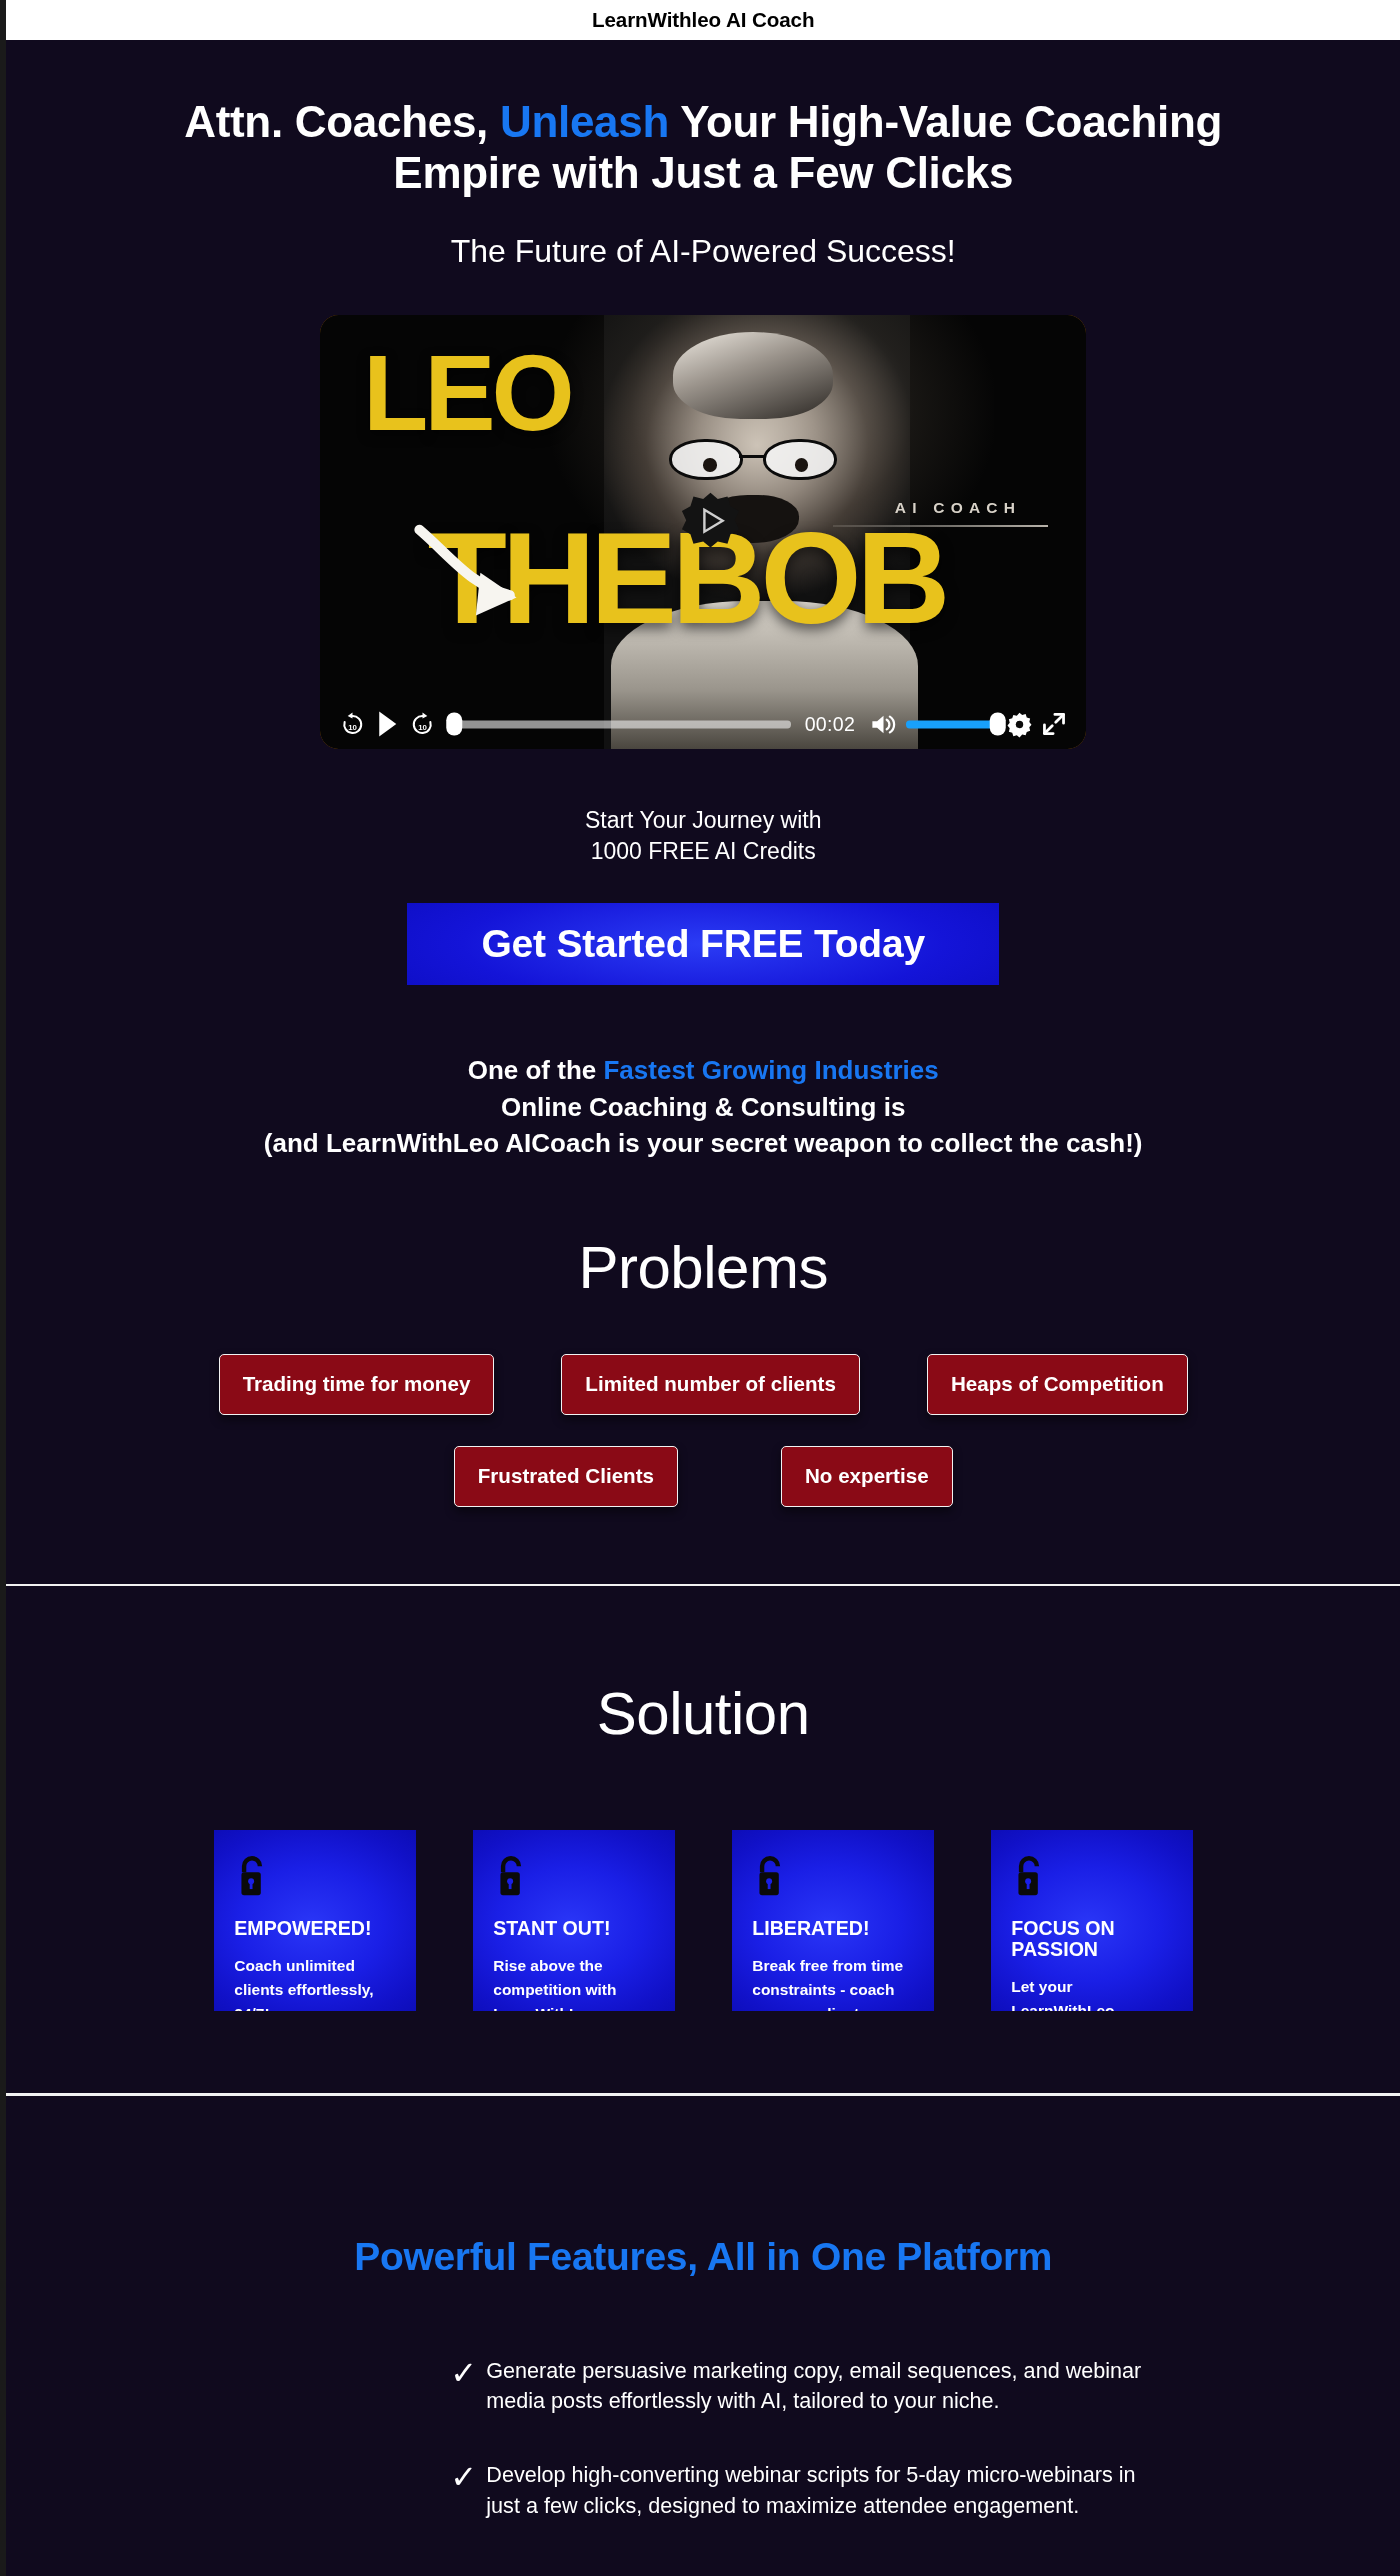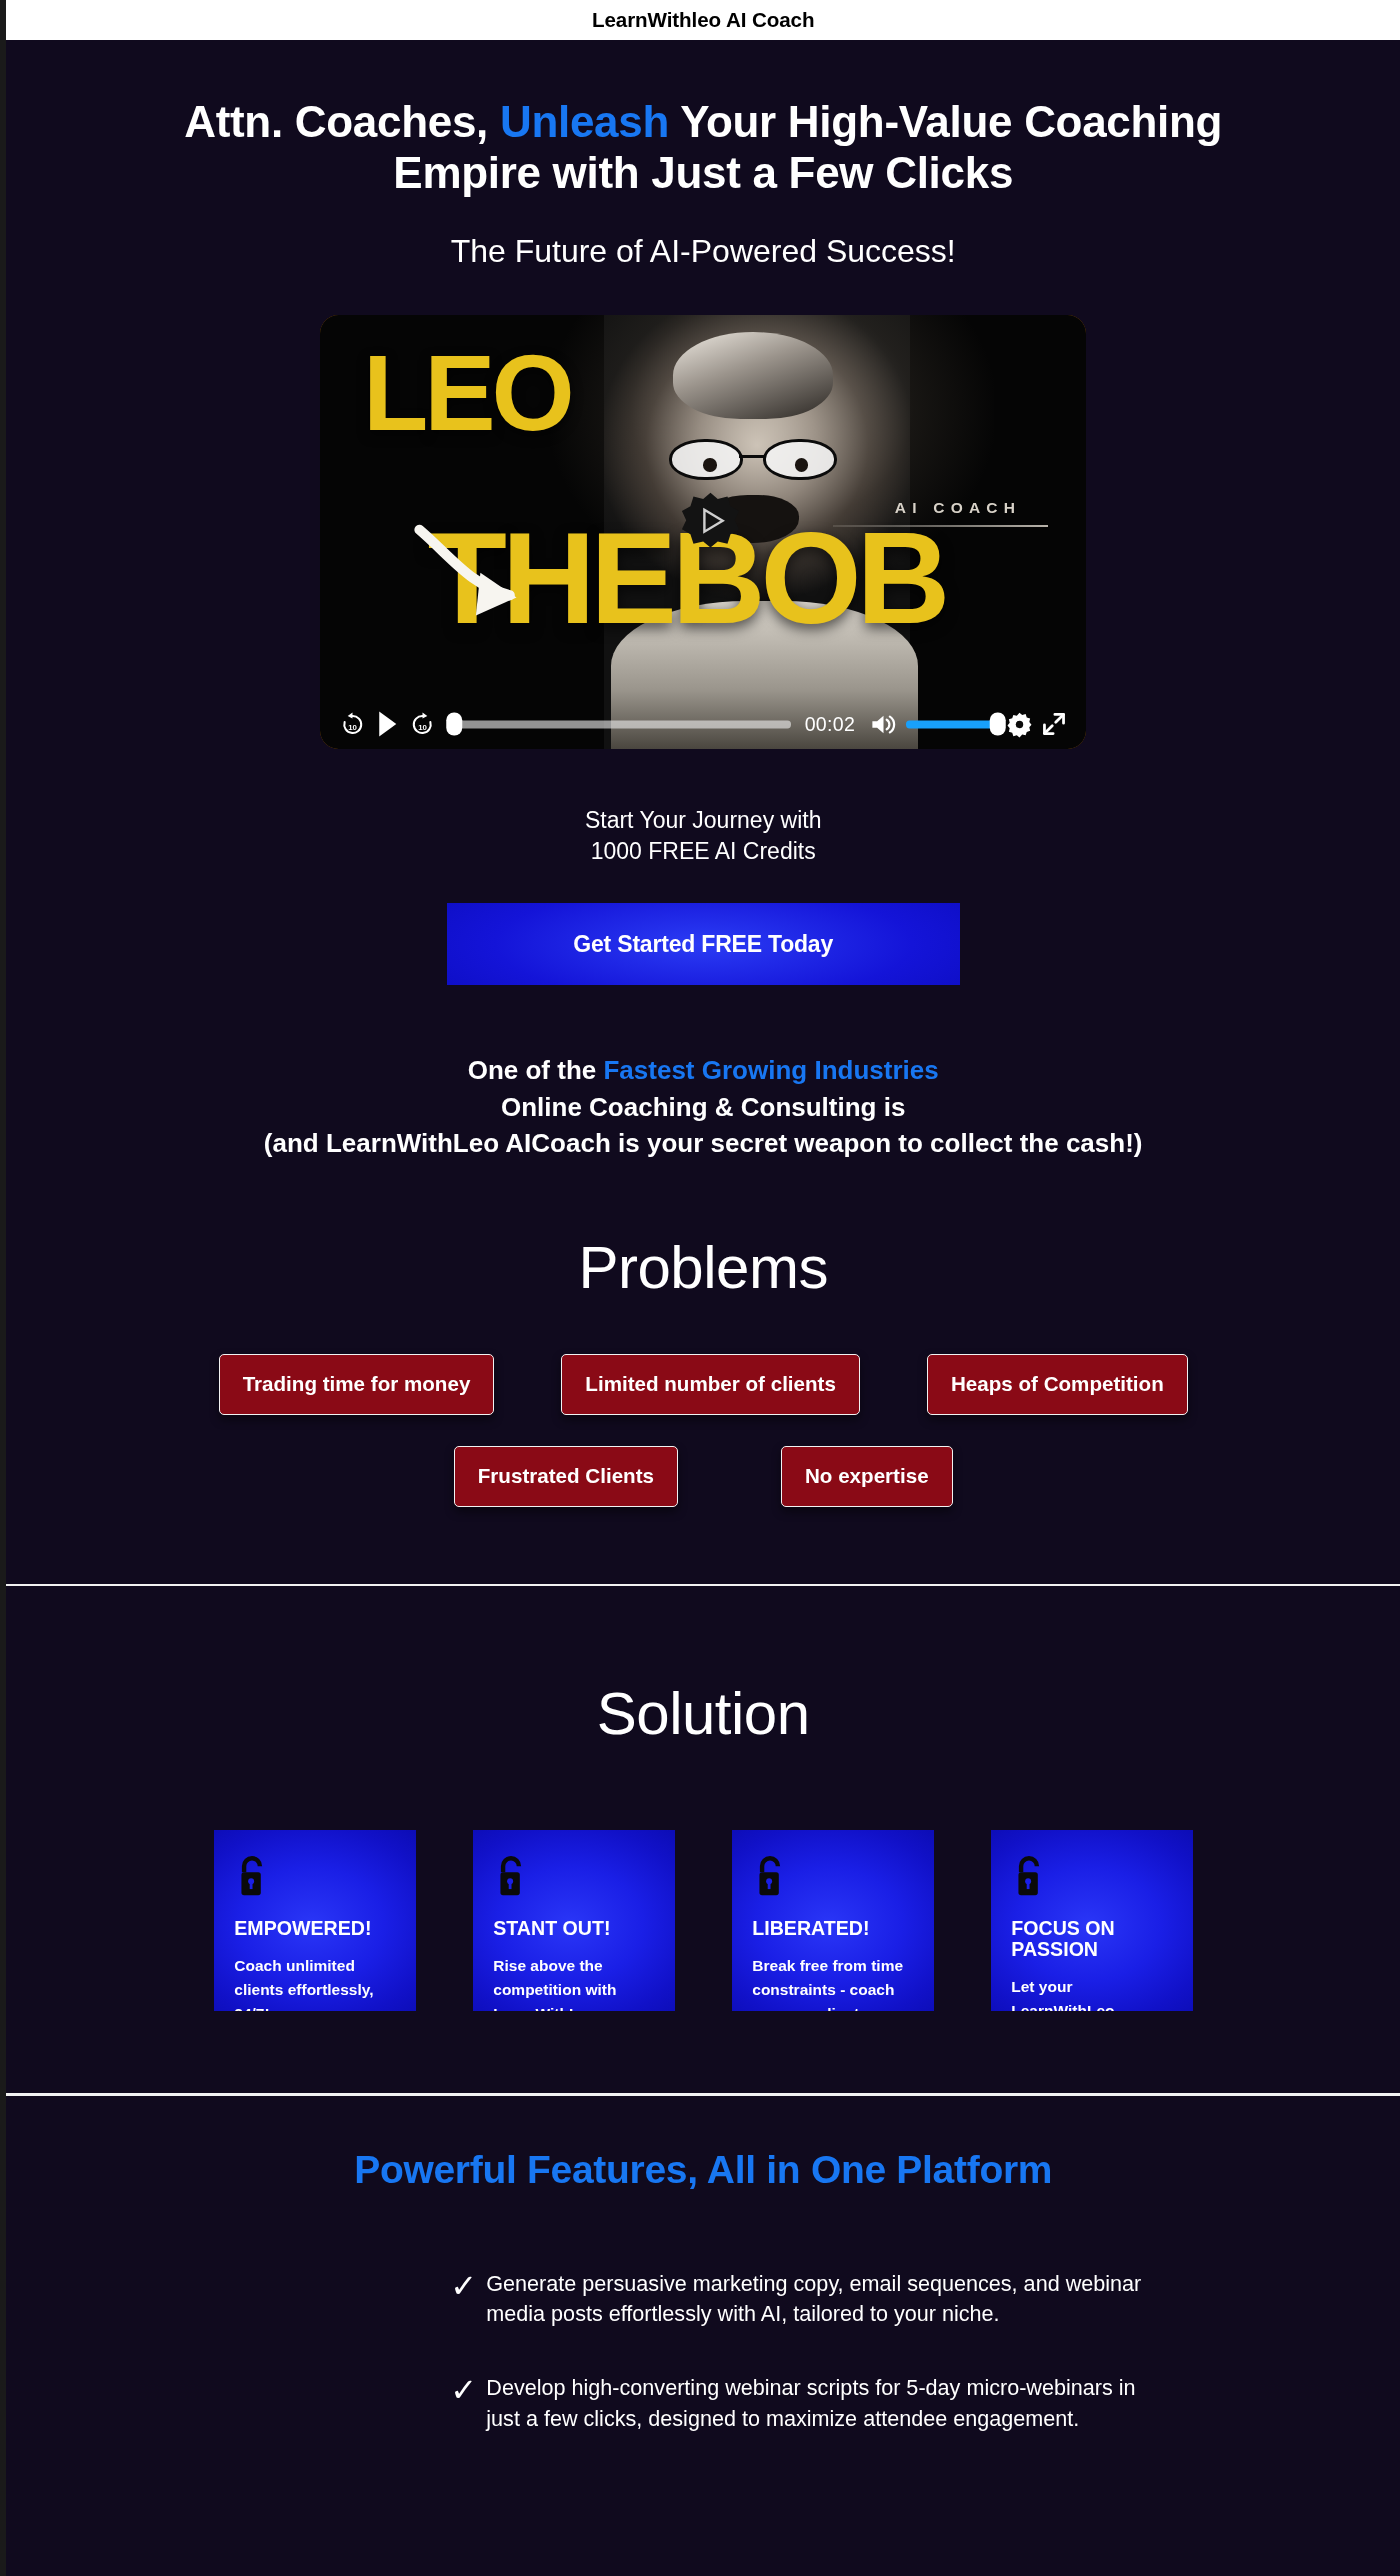--- a/index.html
+++ b/index.html
@@ -280,27 +280,27 @@
   #cta { text-align: center; padding-top: 56px; }
   #cta .journey {
     font-size: 23px;
     line-height: 1.36;
     color: #ffffff;
     font-weight: 400;
   }
   #cta-button {
     display: block;
     margin: 36px auto 0 auto;
-    width: 513px;
+    width: 592px;
     height: 82px;
     border: none;
     background:
       radial-gradient(ellipse 70% 120% at 50% 50%, #2b3cf5 0%, #1414d8 58%, #0b0bbd 100%);
     color: #ffffff;
-    font-size: 23px;
+    font-size: 39px;
     font-weight: 700;
     font-family: "Liberation Sans", sans-serif;
     cursor: pointer;
     letter-spacing: -0.2px;
   }
   #cta-nocard {
     display: inline-block;
     margin-top: 36px;
     padding: 11.3px 29px;
     border-radius: 8.2px;
@@ -387,21 +387,21 @@
   }
   .sol-card .sd {
     margin-top: 14.4px;
     font-size: 15.5px;
     font-weight: 700;
     line-height: 1.55;
     color: #ffffff;
   }
 
   
-  #features { padding-top: 52px; }
+  #features { padding-top: 92px; margin-top: 47px; }
   #features h2 {
     text-align: center;
     font-size: 39px;
     font-weight: 700;
     color: #1877f2;
     letter-spacing: -0.3px;
   }
   #feature-list {
     margin: 77px auto 0 auto;
     width: 1010px;

